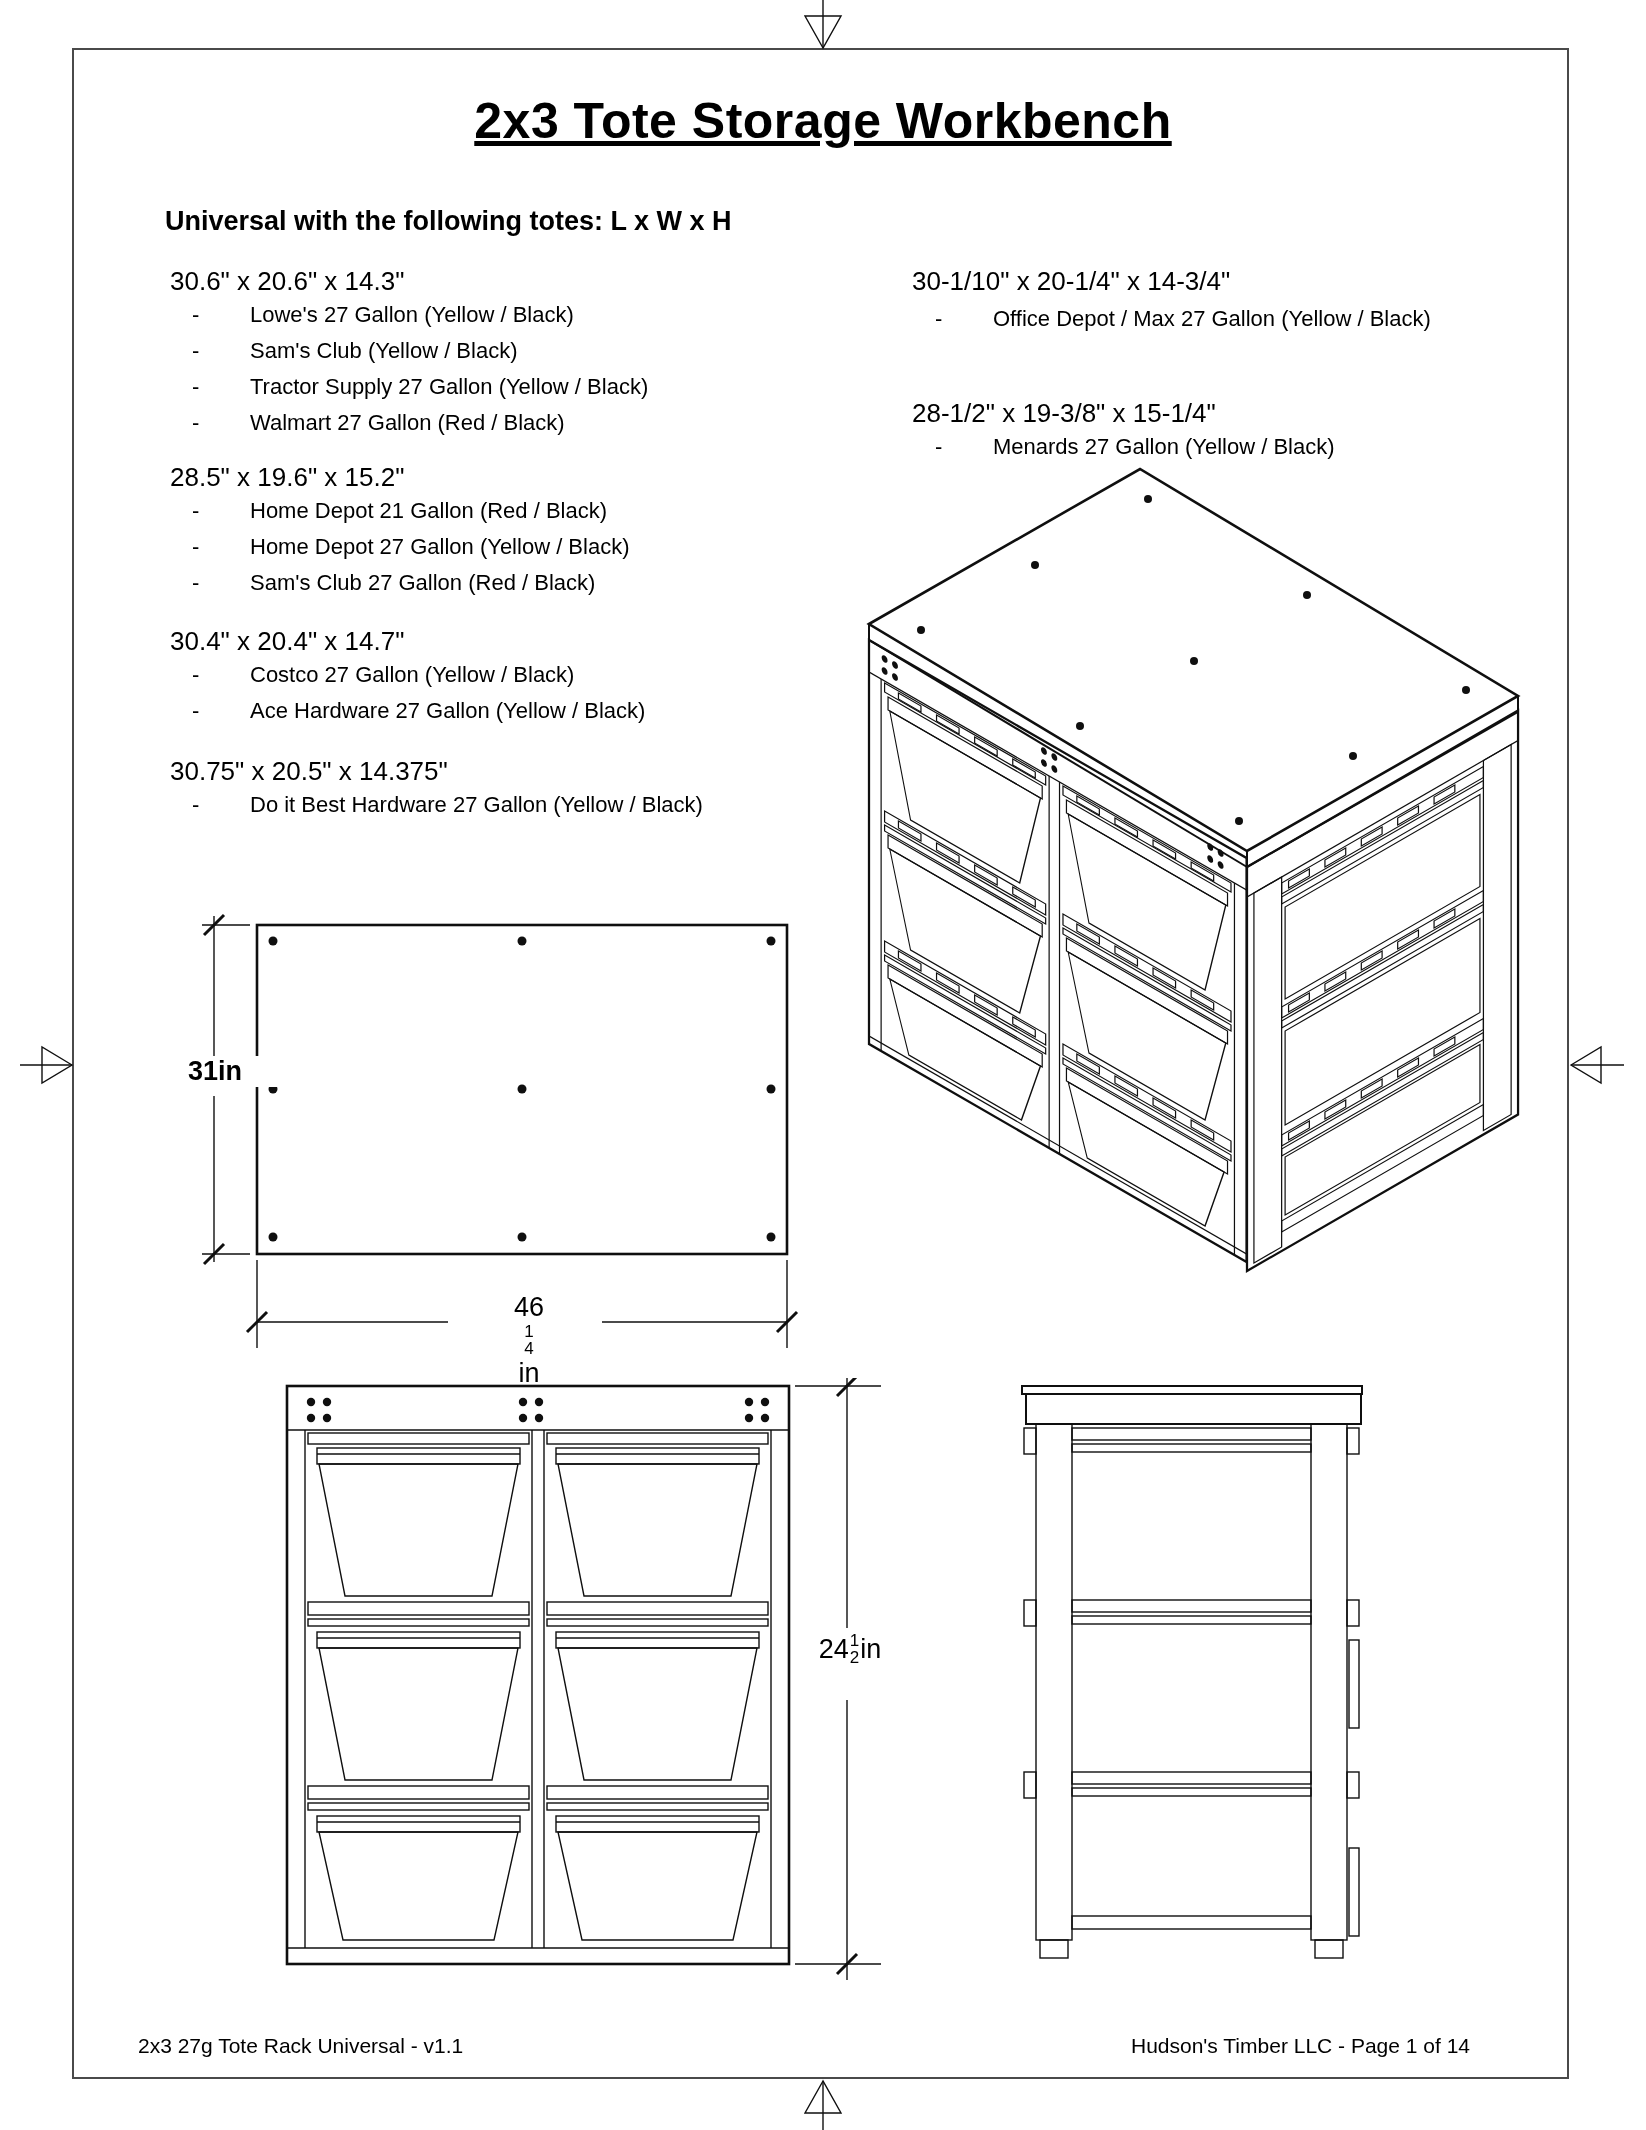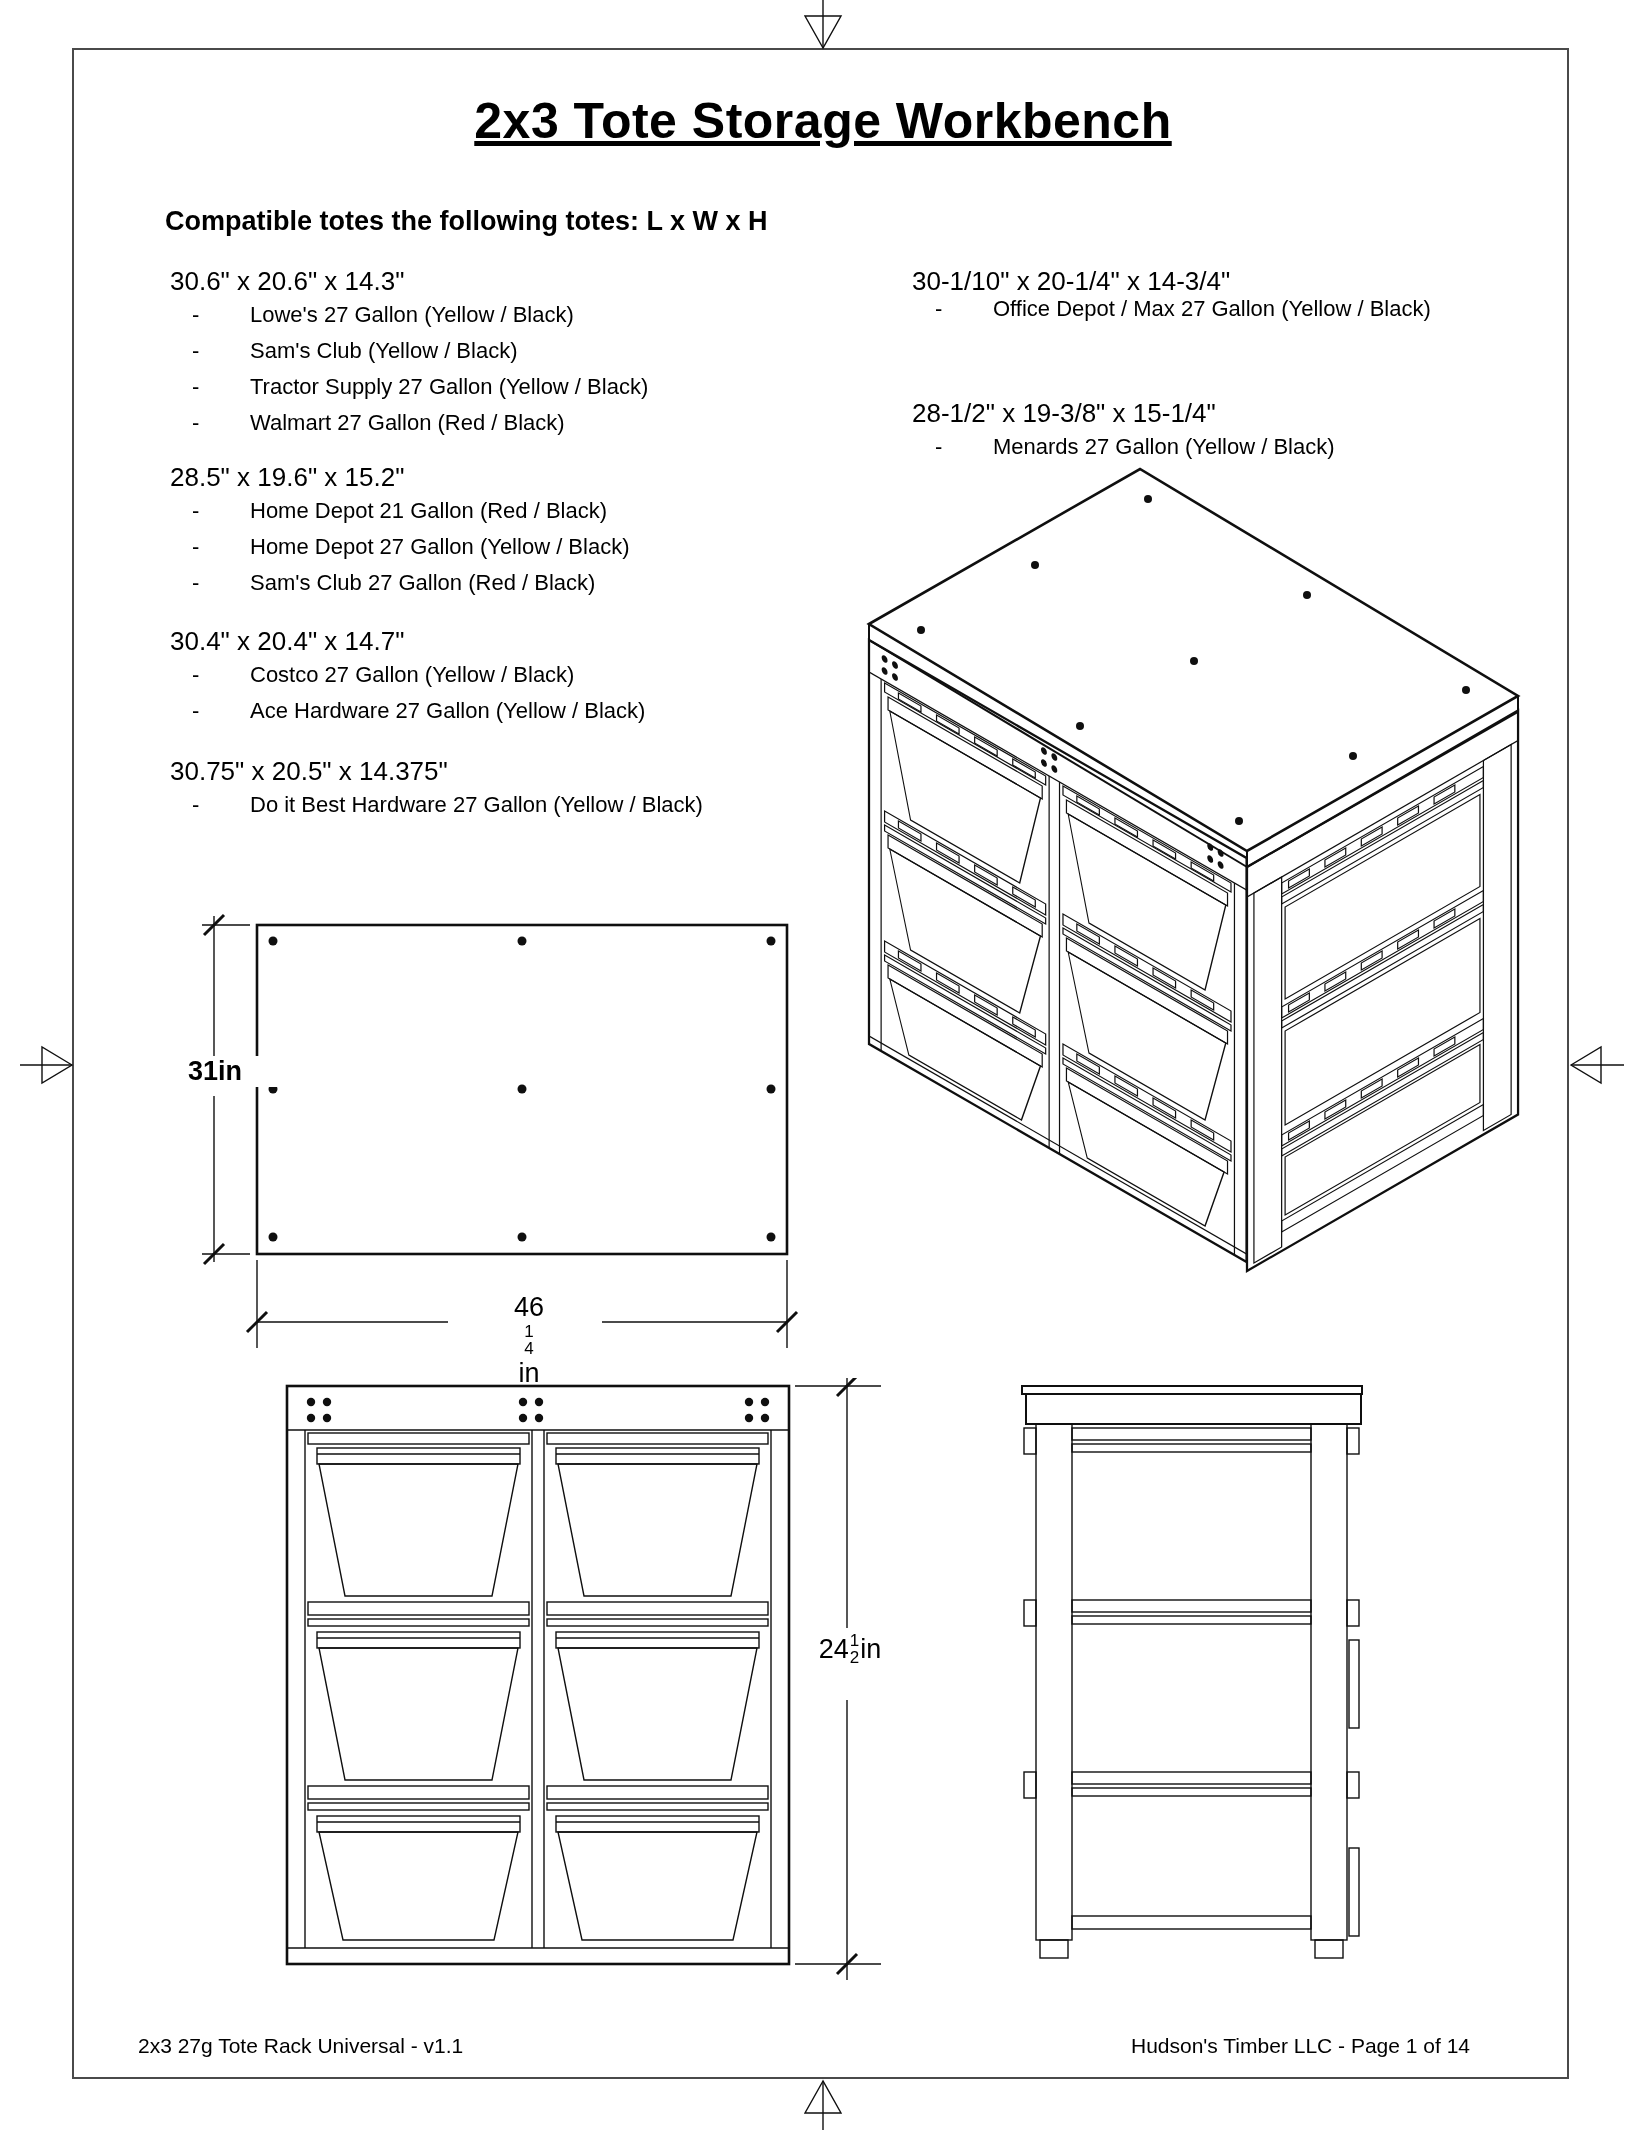--- a/index.html
+++ b/index.html
@@ -44,21 +44,21 @@
         <path d="M823,2081 L805,2113 L841,2113 Z"></path>
       <line x1="20" y1="1065" x2="72" y2="1065"></line>
         <path d="M72,1065 L42,1047 L42,1083 Z"></path>
       <line x1="1571" y1="1065" x2="1624" y2="1065"></line>
         <path d="M1571,1065 L1601,1047 L1601,1083 Z"></path>
     </g>
   </svg>
 
   <div id="title">2x3 Tote Storage Workbench</div>
 
-  <div id="compat-heading">Compatible totes the following totes: L x W x H</div>
+  <div id="compat-heading">Universal with the following totes: L x W x H</div>
 
   <div class="left-col">
     <div class="size-line" style="top:266px">30.6" x 20.6" x 14.3"</div>
     <div class="item-line" style="top:302px"><span class="dash">-</span><span>Lowe's 27 Gallon (Yellow / Black)</span></div>
     <div class="item-line" style="top:338px"><span class="dash">-</span><span>Sam's Club (Yellow / Black)</span></div>
     <div class="item-line" style="top:374px"><span class="dash">-</span><span>Tractor Supply 27 Gallon (Yellow / Black)</span></div>
     <div class="item-line" style="top:410px"><span class="dash">-</span><span>Walmart 27 Gallon (Red / Black)</span></div>
 
     <div class="size-line" style="top:462px">28.5" x 19.6" x 15.2"</div>
     <div class="item-line" style="top:498px"><span class="dash">-</span><span>Home Depot 21 Gallon (Red / Black)</span></div>
@@ -68,21 +68,21 @@
     <div class="size-line" style="top:626px">30.4" x 20.4" x 14.7"</div>
     <div class="item-line" style="top:662px"><span class="dash">-</span><span>Costco 27 Gallon (Yellow / Black)</span></div>
     <div class="item-line" style="top:698px"><span class="dash">-</span><span>Ace Hardware 27 Gallon (Yellow / Black)</span></div>
 
     <div class="size-line" style="top:756px">30.75" x 20.5" x 14.375"</div>
     <div class="item-line" style="top:792px"><span class="dash">-</span><span>Do it Best Hardware 27 Gallon (Yellow / Black)</span></div>
   </div>
 
   <div class="right-col">
     <div class="size-line" style="top:266px">30-1/10" x 20-1/4" x 14-3/4"</div>
-    <div class="item-line" style="top:296px"><span class="dash">-</span><span>Office Depot / Max 27 Gallon (Yellow / Black)</span></div>
+    <div class="item-line" style="top:306px"><span class="dash">-</span><span>Office Depot / Max 27 Gallon (Yellow / Black)</span></div>
     <div class="size-line" style="top:398px">28-1/2" x 19-3/8" x 15-1/4"</div>
     <div class="item-line" style="top:434px"><span class="dash">-</span><span>Menards 27 Gallon (Yellow / Black)</span></div>
   </div>
 
   <svg style="left:865px;top:432px;" width="660" height="850" viewBox="0 0 660 850">
 
     <g>
       <polygon class="thick" points="4,192 275,37 653,264 382,419"></polygon>
       <g class="mid">
         <line x1="4" y1="192" x2="4" y2="208"></line>

